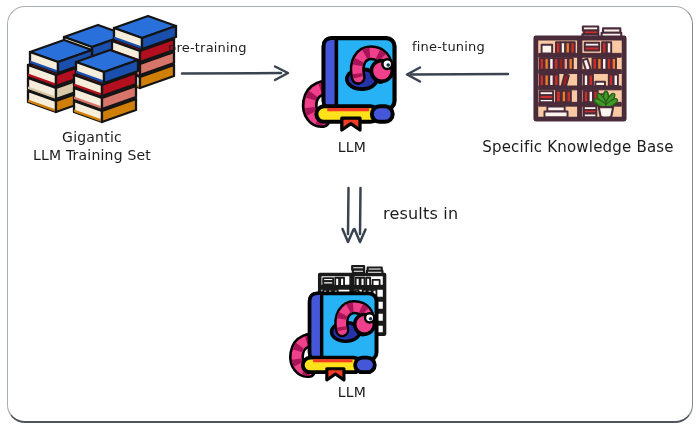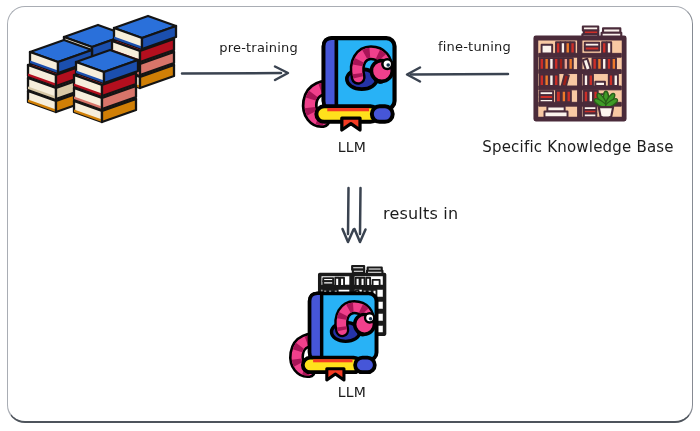--- a/index.html
+++ b/index.html
@@ -118,22 +118,26 @@
         <polygon class="ps" points="0,20.5 28,30.5 28,33 0,23"></polygon>
         <polygon class="pr" points="28,22 62,10 62,21 28,33"></polygon>
       </g>
     <g class="bk" transform="translate(48,38)" style="--t:#2a70da;--s:#1b4fae">
         <polygon class="pt" points="0,12 34,0 62,10 28,22"></polygon>
         <polygon class="pf" points="0,12 28,22 28,33 0,23"></polygon>
         <polygon class="ps" points="0,20.5 28,30.5 28,33 0,23"></polygon>
         <polygon class="pr" points="28,22 62,10 62,21 28,33"></polygon>
       </g>
   </svg>
-
-  <div class="edge-lbl" style="left:168px;top:40px;width:130px;text-align:right">pre-training</div>
+  <div class="lbl" style="left:12px;top:128px;width:160px;font-size:14px">
+    <div>Gigantic</div>
+    <div>LLM Training Set</div>
+  </div>
+
+  <div class="edge-lbl" style="left:168px;top:40px;width:130px;text-align:left">pre-training</div>
   <svg class="arrow" style="left:178px;top:62px" width="118" height="22" viewBox="0 0 118 22">
     <line x1="4" y1="11.5" x2="103" y2="11"></line>
     <path d="M97,4.5 L110,11 L97,18"></path>
   </svg>
 
   <svg style="left:300px;top:29px" width="100" height="102" viewBox="0 0 110 112">
     <g>
       <path d="M40,68 C26,60 13,67 11,80 C9,93 17,101 25,100" fill="none" stroke="#000" stroke-width="17.5" stroke-linecap="round"></path>
       <path d="M40,68 C26,60 13,67 11,80 C9,93 17,101 25,100" fill="none" stroke="#f0408c" stroke-width="11.5" stroke-linecap="round"></path>
       <path d="M40,68 C26,60 13,67 11,80 C9,93 17,101 25,100" fill="none" stroke="#a81457" stroke-width="11.5" stroke-dasharray="6.5 9.5" stroke-dashoffset="4"></path>
@@ -153,21 +157,21 @@
       <path d="M64,53 C60,36 68,26 78,26 C89,26 95,34 94,44 C93.6,48 91,51 88,52" fill="none" stroke="#000" stroke-width="16.5" stroke-linecap="round"></path>
       <path d="M64,53 C60,36 68,26 78,26 C89,26 95,34 94,44 C93.6,48 91,51 88,52" fill="none" stroke="#f0408c" stroke-width="11" stroke-linecap="round"></path>
       <path d="M64,53 C60,36 68,26 78,26 C89,26 95,34 94,44 C93.6,48 91,51 88,52" fill="none" stroke="#a81457" stroke-width="11" stroke-dasharray="6 9" stroke-dashoffset="2"></path>
       <circle cx="90" cy="46" r="11.5" fill="#f0408c" stroke="#000" stroke-width="4"></circle>
       <circle cx="96" cy="38.5" r="5.4" fill="#fff" stroke="#000" stroke-width="2.8"></circle>
       <circle cx="97" cy="39.5" r="2" fill="#17324e"></circle>
     </g>
   </svg>
   <div class="lbl" style="left:302px;top:138px;width:100px;font-size:14px">LLM</div>
 
-  <div class="edge-lbl" style="left:412px;top:39px;width:125px;text-align:center">fine-tuning</div>
+  <div class="edge-lbl" style="left:412px;top:39px;width:125px;text-align:left">fine-tuning</div>
   <svg class="arrow" style="left:402px;top:63px" width="112" height="22" viewBox="0 0 112 22">
     <line x1="106" y1="11" x2="9" y2="11.5"></line>
     <path d="M18,4.5 L5,11.5 L18,18.5"></path>
   </svg>
 
   <svg class="shelf" style="left:532px;top:26px" width="96" height="96" viewBox="0 0 100 100" fill="none" stroke-linejoin="round">
     <g stroke-width="2.2">
       <rect x="53" y="0.5" width="16" height="4.2" fill="#fbf3ec"></rect>
       <rect x="54" y="4.7" width="15" height="4" fill="#cd2f28"></rect>
       <rect x="52.5" y="8.7" width="16.5" height="3.8" fill="#fbf3ec"></rect>

